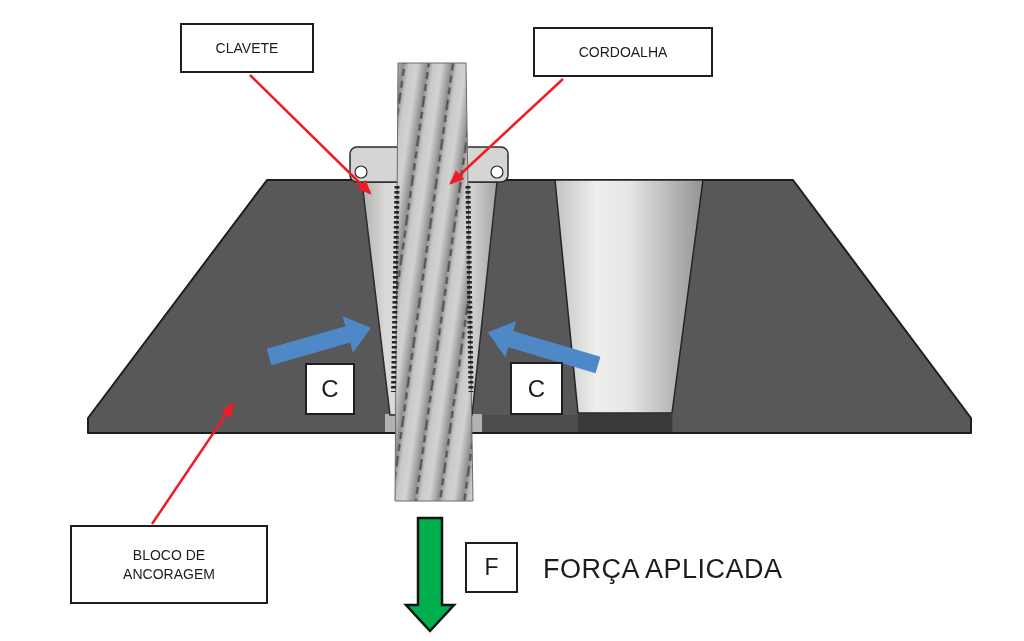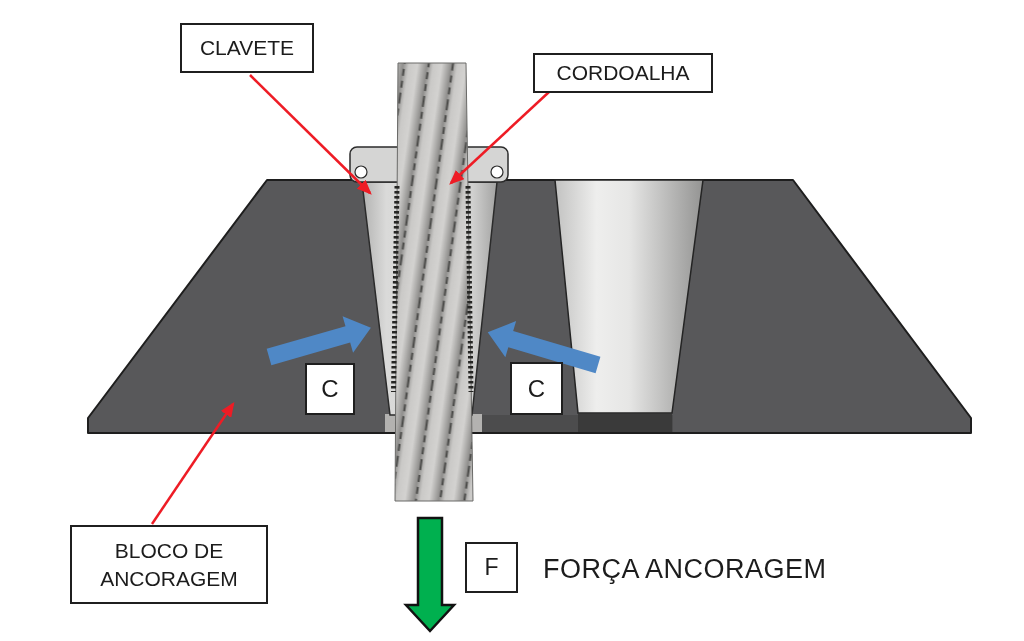--- a/index.html
+++ b/index.html
@@ -6,23 +6,23 @@
   .stage {
     position:relative; width:1024px; height:641px; background:#ffffff;
     font-family:"Liberation Sans", sans-serif; overflow:hidden;
   }
   .stage svg { position:absolute; left:0; top:0; }
   .lbl-box {
     position:absolute; background:#ffffff; border:2px solid #1f1f1f;
     display:flex; align-items:center; justify-content:center;
     text-align:center; color:#1c1c1c; box-sizing:border-box;
   }
-  .caps { font-size:21px; line-height:1.3; }
+  .caps { font-size:14px; line-height:1.3; }
   #box-clavete   { left:180px; top:23px;  width:134px; height:50px; }
-  #box-cordoalha { left:533px; top:27px;  width:180px; height:40px;margin-top:26px; }
+  #box-cordoalha { left:533px; top:27px;  width:180px; height:50px; }
   #box-bloco     { left:22px;  top:525px; width:198px; height:79px;margin-left:48px; }
   #box-c-left    { left:305px; top:363px; width:50px;  height:52px; font-size:24px; }
   #box-c-right   { left:510px; top:362px; width:53px;  height:53px; font-size:24px; }
   #box-f         { left:465px; top:542px; width:53px;  height:51px; font-size:23px; }
   #forca-text {
     position:absolute; left:543px; top:554px; width:300px;
     font-size:27px; color:#1c1c1c; letter-spacing:0.5px;
   }
 </style>
 </head>
@@ -116,15 +116,15 @@
   </div>
 
   <div class="lbl-box" id="box-c-right">
     <span>C</span>
   </div>
 
   <div class="lbl-box" id="box-f">
     <span>F</span>
   </div>
 
-  <div id="forca-text">FORÇA ANCORAGEM</div>
+  <div id="forca-text">FORÇA APLICADA</div>
 
 </div>
 
 </body></html>

